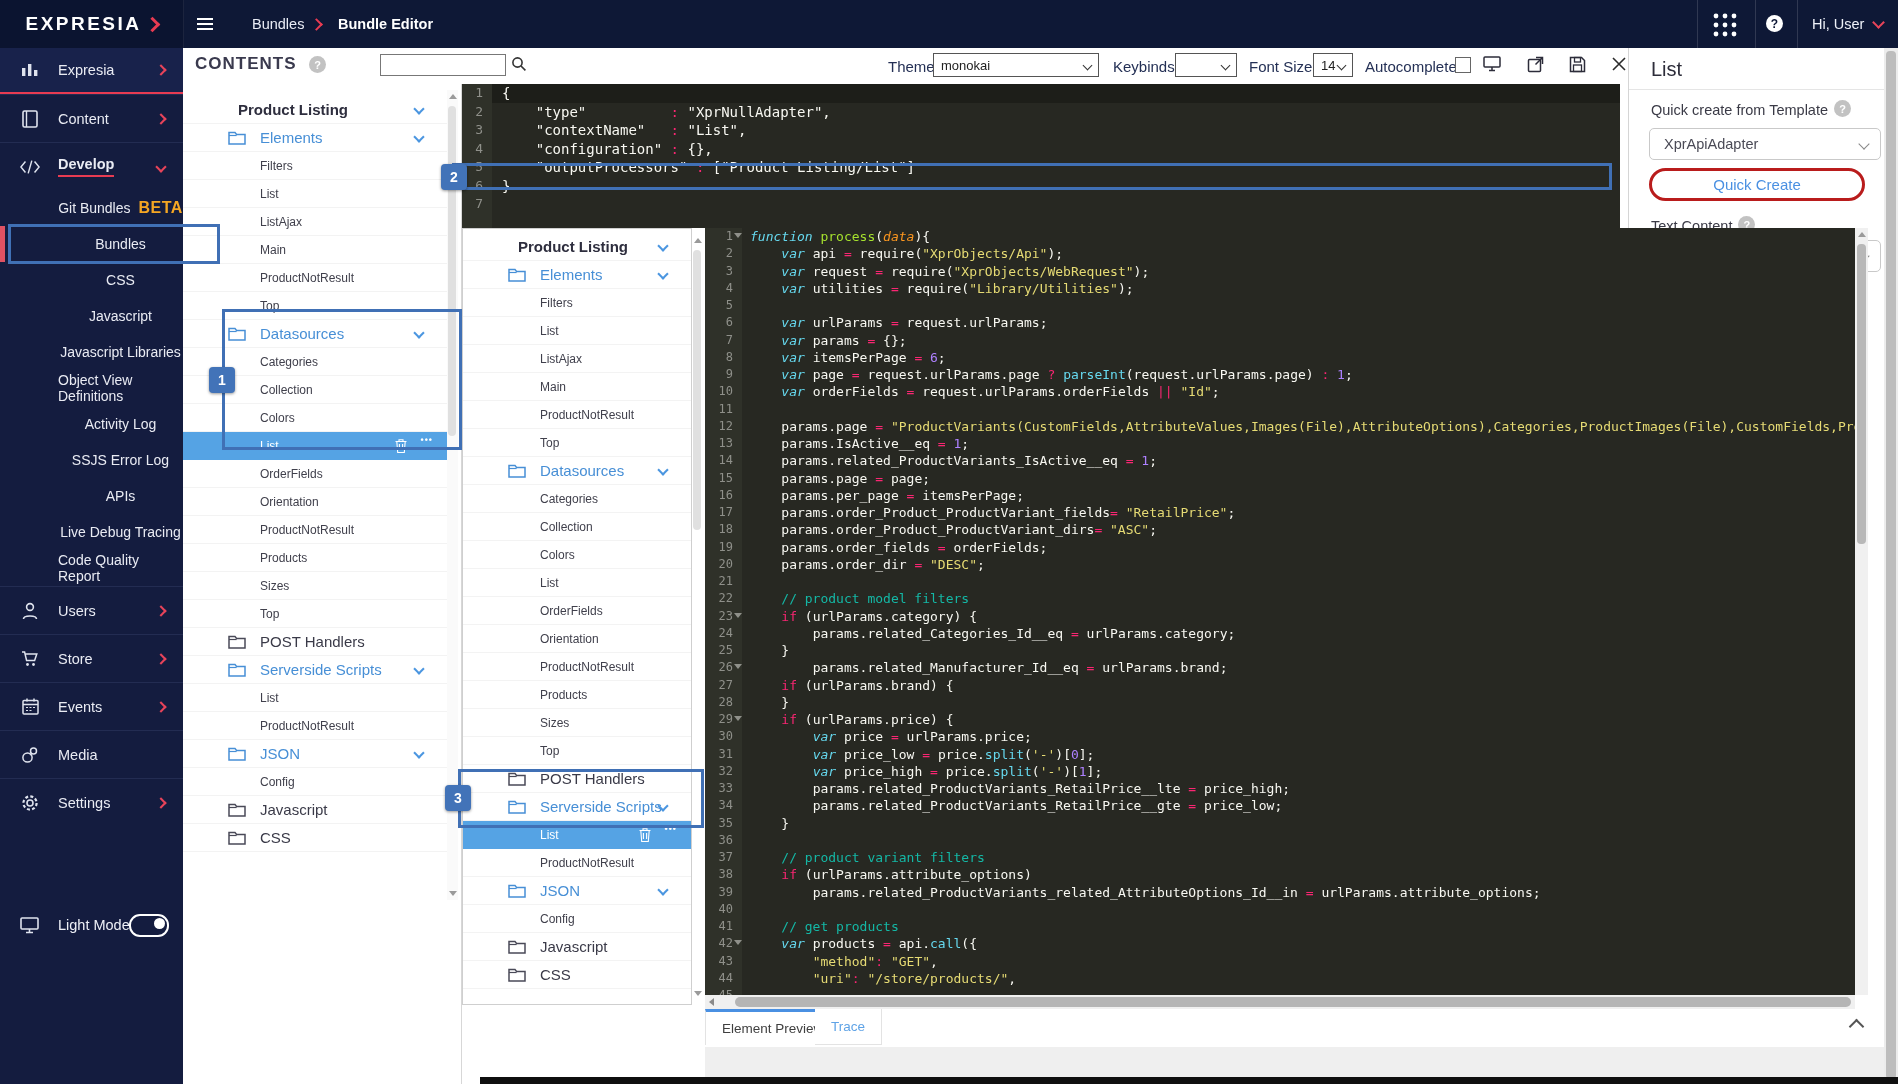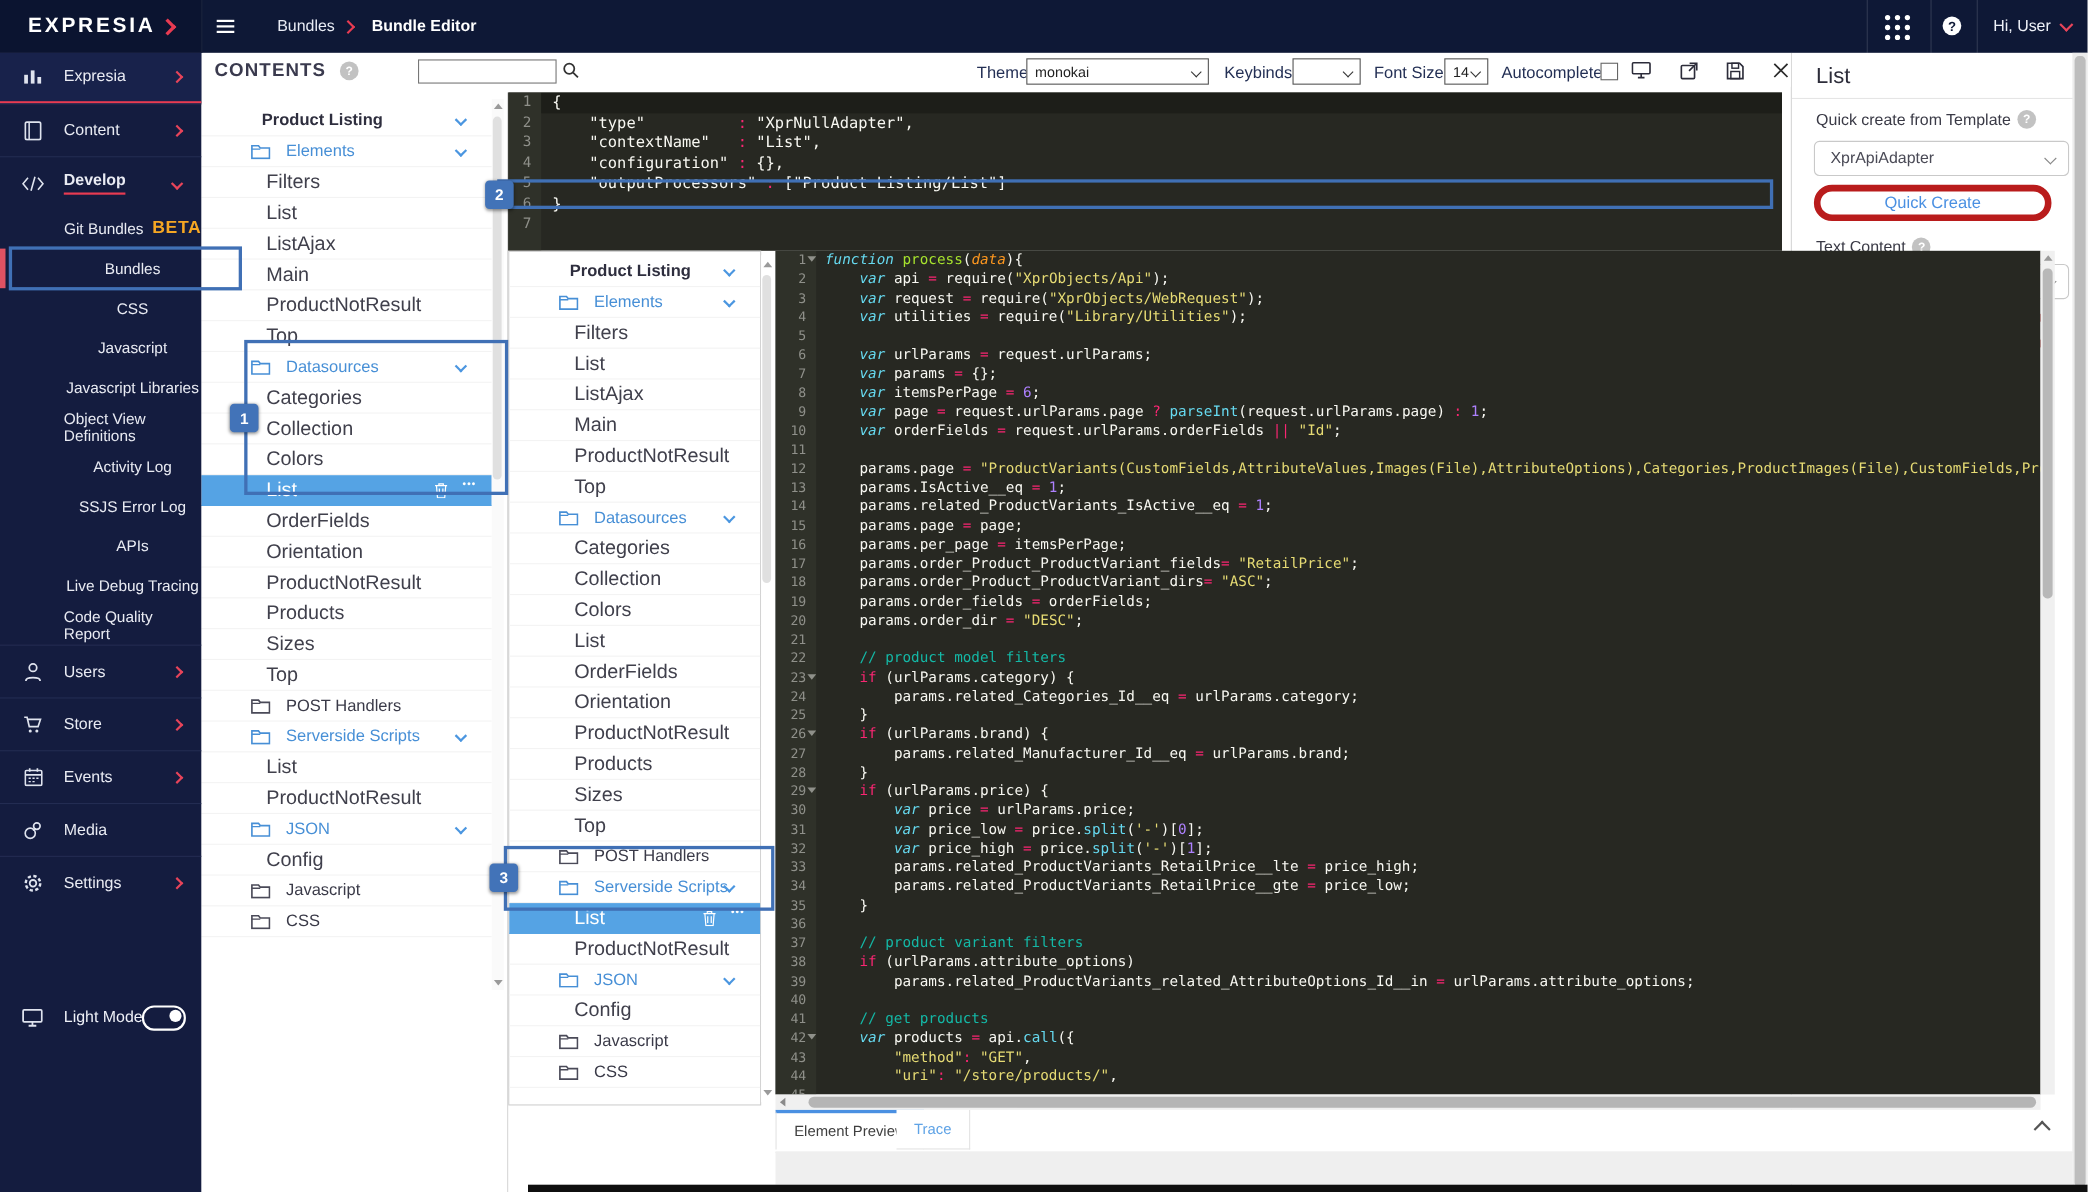--- a/index.html
+++ b/index.html
@@ -55,21 +55,21 @@
        font-size:13px;color:#222;padding:0 22px 0 7px;box-sizing:border-box;}
   .sel::after{content:"";position:absolute;right:7px;top:8px;width:6px;height:6px;border-right:1.8px solid #333;border-bottom:1.8px solid #333;transform:rotate(45deg);}
   .cbox{position:absolute;top:9px;width:14px;height:14px;border:1px solid #666;background:#fff;}
   .hico{position:absolute;top:8px;width:18px;height:18px;color:#2c2c3a;cursor:pointer;}
   
   .v-div{position:absolute;left:461px;top:84px;width:1px;height:1000px;background:#d7d7d7;z-index:1;}
   .tree{position:absolute;background:#fff;}
   .tree1{left:183px;top:84px;width:264px;padding-top:12px;z-index:1;}
   .tree2{left:462px;top:228px;width:230px;padding-top:4px;z-index:2;border:1px solid #cfcfcf;background:#fff;height:777px;box-sizing:border-box;}
   .t-row{position:relative;height:27px;display:flex;align-items:center;border-bottom:1px solid #f3f3f3;}
-  .t-row .t-label{margin-left:59px;font-size:18px;color:#40404c;}
+  .t-row .t-label{margin-left:77px;font-size:12px;color:#40404c;}
   .t-row.root .t-label{margin-left:55px;font-size:15px;font-weight:bold;color:#2e2e3e;}
   .t-row.folder .t-label,.t-row.folderdark .t-label{margin-left:77px;font-size:15px;}
   .t-row.folder .t-label{color:#478fd6;}
   .t-row.folderdark .t-label{color:#3a3a48;}
   .t-folder{position:absolute;left:45px;top:7px;width:18px;height:14px;}
   .t-row .chev{position:absolute;right:24px;color:#4b96e0;border-width:2px;width:6px;height:6px;margin-top:-2px;}
   .t-row.selected{background:#55a3e4;border-bottom:1px solid #55a3e4;}
   .t-row.selected .t-label{color:#fff;}
   .t-trash{position:absolute;right:40px;top:7px;width:12px;height:14px;}
   .t-dots{position:absolute;right:14px;top:3px;color:#fff;font-size:14px;letter-spacing:1px;font-weight:bold;}
@@ -114,21 +114,21 @@
   .blackbar{position:absolute;left:480px;top:1077px;width:1418px;height:7px;background:#0f0f0f;z-index:8;}
   
   .rpanel{position:absolute;left:1628px;top:48px;width:256px;height:1036px;background:#fff;border-left:1px solid #d5d5d5;z-index:0;}
   .rp-title{position:absolute;left:22px;top:10px;font-size:20px;color:#2d2d3a;}
   .rp-div{position:absolute;left:0;top:41px;width:256px;height:1px;background:#e5e5e5;}
   .rp-label{position:absolute;left:22px;font-size:14.5px;color:#3a3a46;}
   .rp-label .qbadge{margin-left:6px;vertical-align:2px;}
   .rp-select{position:absolute;left:20px;width:216px;height:30px;border:1px solid #c9c9c9;border-radius:5px;background:#fff;
              display:flex;align-items:center;padding-left:14px;font-size:14.5px;color:#4a4a56;}
   .rp-select::after{content:"";position:absolute;right:12px;top:11px;width:7px;height:7px;border-right:1.8px solid #888;border-bottom:1.8px solid #888;transform:rotate(45deg);}
-  .rp-pill{position:absolute;left:20px;width:216px;height:33px;border:6px solid #b91c1c;border-radius:17px;background:#fff;
+  .rp-pill{position:absolute;left:20px;width:216px;height:33px;border:3px solid #b91c1c;border-radius:17px;background:#fff;
            display:flex;align-items:center;justify-content:center;font-size:15px;color:#4a90e2;box-sizing:border-box;cursor:pointer;}
   
   .pagescroll{position:absolute;left:1884px;top:48px;width:14px;height:1036px;background:#ececec;z-index:7;}
   .pagescroll .t-thumb{left:2px;width:10px;background:#bdbdbd;}
   
   .anno-box{position:absolute;border:3px solid #4070b5;z-index:10;pointer-events:none;box-sizing:border-box;}
   .anno-marker{position:absolute;width:26px;height:26px;border-radius:4px;background:#4273b8;color:#fff;font-weight:bold;
                font-size:14px;display:flex;align-items:center;justify-content:center;z-index:11;box-shadow:0 1px 3px rgba(0,0,0,.4);}
   svg{display:block;}
 </style>
@@ -736,22 +736,22 @@
         <div class="cl"><span class="pln">    </span><span class="pln">params</span><span class="pln">.</span><span class="pln">per_page</span><span class="pln"> </span><span class="op">=</span><span class="pln"> </span><span class="pln">itemsPerPage</span><span class="pln">;</span></div>
         <div class="cl"><span class="pln">    </span><span class="pln">params</span><span class="pln">.</span><span class="pln">order_Product_ProductVariant_fields</span><span class="op">=</span><span class="pln"> </span><span class="str">"RetailPrice"</span><span class="pln">;</span></div>
         <div class="cl"><span class="pln">    </span><span class="pln">params</span><span class="pln">.</span><span class="pln">order_Product_ProductVariant_dirs</span><span class="op">=</span><span class="pln"> </span><span class="str">"ASC"</span><span class="pln">;</span></div>
         <div class="cl"><span class="pln">    </span><span class="pln">params</span><span class="pln">.</span><span class="pln">order_fields</span><span class="pln"> </span><span class="op">=</span><span class="pln"> </span><span class="pln">orderFields</span><span class="pln">;</span></div>
         <div class="cl"><span class="pln">    </span><span class="pln">params</span><span class="pln">.</span><span class="pln">order_dir</span><span class="pln"> </span><span class="op">=</span><span class="pln"> </span><span class="str">"DESC"</span><span class="pln">;</span></div>
         <div class="cl"></div>
         <div class="cl"><span class="cmt">    // product model filters</span></div>
         <div class="cl"><span class="pln">    </span><span class="op">if</span><span class="pln"> </span><span class="pln">(</span><span class="pln">urlParams</span><span class="pln">.</span><span class="pln">category</span><span class="pln">)</span><span class="pln"> </span><span class="pln">{</span></div>
         <div class="cl"><span class="pln">        </span><span class="pln">params</span><span class="pln">.</span><span class="pln">related_Categories_Id__eq</span><span class="pln"> </span><span class="op">=</span><span class="pln"> </span><span class="pln">urlParams</span><span class="pln">.</span><span class="pln">category</span><span class="pln">;</span></div>
         <div class="cl"><span class="pln">    </span><span class="pln">}</span></div>
+        <div class="cl"><span class="pln">        </span><span class="pln">params</span><span class="pln">.</span><span class="pln">related_Manufacturer_Id__eq</span><span class="pln"> </span><span class="op">=</span><span class="pln"> </span><span class="pln">urlParams</span><span class="pln">.</span><span class="pln">brand</span><span class="pln">;</span></div>
         <div class="cl"><span class="pln">    </span><span class="op">if</span><span class="pln"> </span><span class="pln">(</span><span class="pln">urlParams</span><span class="pln">.</span><span class="pln">brand</span><span class="pln">)</span><span class="pln"> </span><span class="pln">{</span></div>
-        <div class="cl"><span class="pln">        </span><span class="pln">params</span><span class="pln">.</span><span class="pln">related_Manufacturer_Id__eq</span><span class="pln"> </span><span class="op">=</span><span class="pln"> </span><span class="pln">urlParams</span><span class="pln">.</span><span class="pln">brand</span><span class="pln">;</span></div>
         <div class="cl"><span class="pln">    </span><span class="pln">}</span></div>
         <div class="cl"><span class="pln">    </span><span class="op">if</span><span class="pln"> </span><span class="pln">(</span><span class="pln">urlParams</span><span class="pln">.</span><span class="pln">price</span><span class="pln">)</span><span class="pln"> </span><span class="pln">{</span></div>
         <div class="cl"><span class="pln">        </span><span class="kw">var</span><span class="pln"> </span><span class="pln">price</span><span class="pln"> </span><span class="op">=</span><span class="pln"> </span><span class="pln">urlParams</span><span class="pln">.</span><span class="pln">price</span><span class="pln">;</span></div>
         <div class="cl"><span class="pln">        </span><span class="kw">var</span><span class="pln"> </span><span class="pln">price_low</span><span class="pln"> </span><span class="op">=</span><span class="pln"> </span><span class="pln">price</span><span class="pln">.</span><span class="sup">split</span><span class="pln">(</span><span class="str">'-'</span><span class="pln">)</span><span class="pln">[</span><span class="num">0</span><span class="pln">]</span><span class="pln">;</span></div>
         <div class="cl"><span class="pln">        </span><span class="kw">var</span><span class="pln"> </span><span class="pln">price_high</span><span class="pln"> </span><span class="op">=</span><span class="pln"> </span><span class="pln">price</span><span class="pln">.</span><span class="sup">split</span><span class="pln">(</span><span class="str">'-'</span><span class="pln">)</span><span class="pln">[</span><span class="num">1</span><span class="pln">]</span><span class="pln">;</span></div>
         <div class="cl"><span class="pln">        </span><span class="pln">params</span><span class="pln">.</span><span class="pln">related_ProductVariants_RetailPrice__lte</span><span class="pln"> </span><span class="op">=</span><span class="pln"> </span><span class="pln">price_high</span><span class="pln">;</span></div>
         <div class="cl"><span class="pln">        </span><span class="pln">params</span><span class="pln">.</span><span class="pln">related_ProductVariants_RetailPrice__gte</span><span class="pln"> </span><span class="op">=</span><span class="pln"> </span><span class="pln">price_low</span><span class="pln">;</span></div>
         <div class="cl"><span class="pln">    </span><span class="pln">}</span></div>
         <div class="cl"></div>
         <div class="cl"><span class="cmt">    // product variant filters</span></div>

